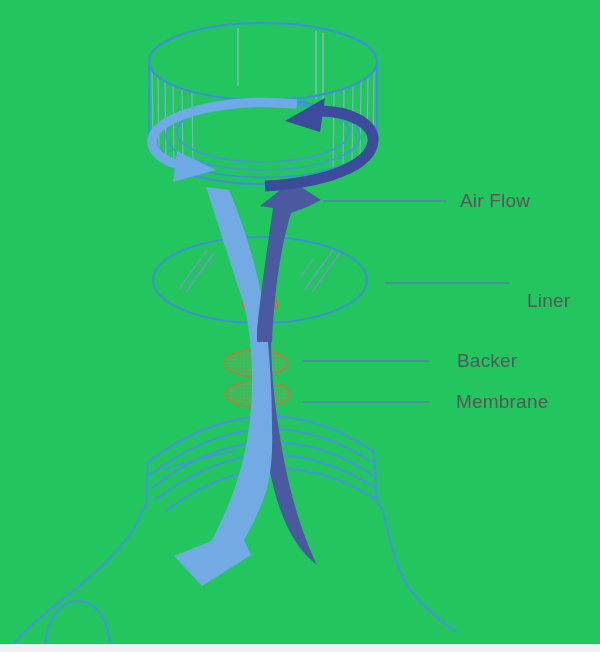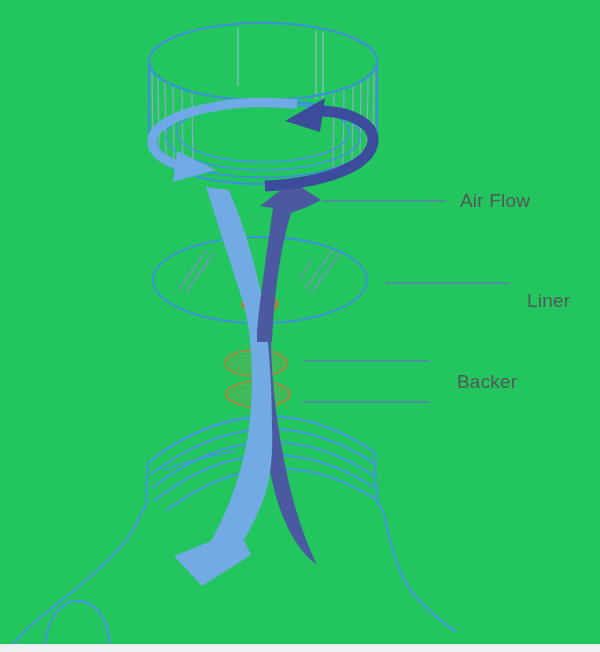--- a/index.html
+++ b/index.html
@@ -17,21 +17,21 @@
     position:absolute;
     transform:translateY(-50%);
     font-size:19px;
     line-height:22px;
     color:#56575A;
     letter-spacing:0.2px;
     white-space:nowrap;
   }
   #label-air-flow{left:460px;top:201px;}
   #label-liner{left:527px;top:301px;}
-  #label-backer{left:457px;top:382px;}
+  #label-backer{left:457px;top:361px;}
   #label-membrane{left:456px;top:402px;}
 </style>
 </head>
 <body>
 
 <div id="stage">
 
   <svg id="art" width="600" height="652" viewBox="0 0 600 652">
     <defs>
       <pattern id="dotpat" width="3.5" height="3.5" patternUnits="userSpaceOnUse">
@@ -149,13 +149,14 @@
 
     <g>
       <rect x="0" y="644.5" width="600" height="7.5" fill="#EEF0F3"></rect>
       <line x1="0" y1="644.5" x2="600" y2="644.5" stroke="#E4E7EB" stroke-width="1"></line>
     </g>
   </svg>
 
   <div class="diagram-label" id="label-air-flow">Air Flow</div>
   <div class="diagram-label" id="label-liner">Liner</div>
   <div class="diagram-label" id="label-backer">Backer</div>
+  <div class="diagram-label" id="label-membrane">Membrane</div>
 </div>
 
 </body></html>

